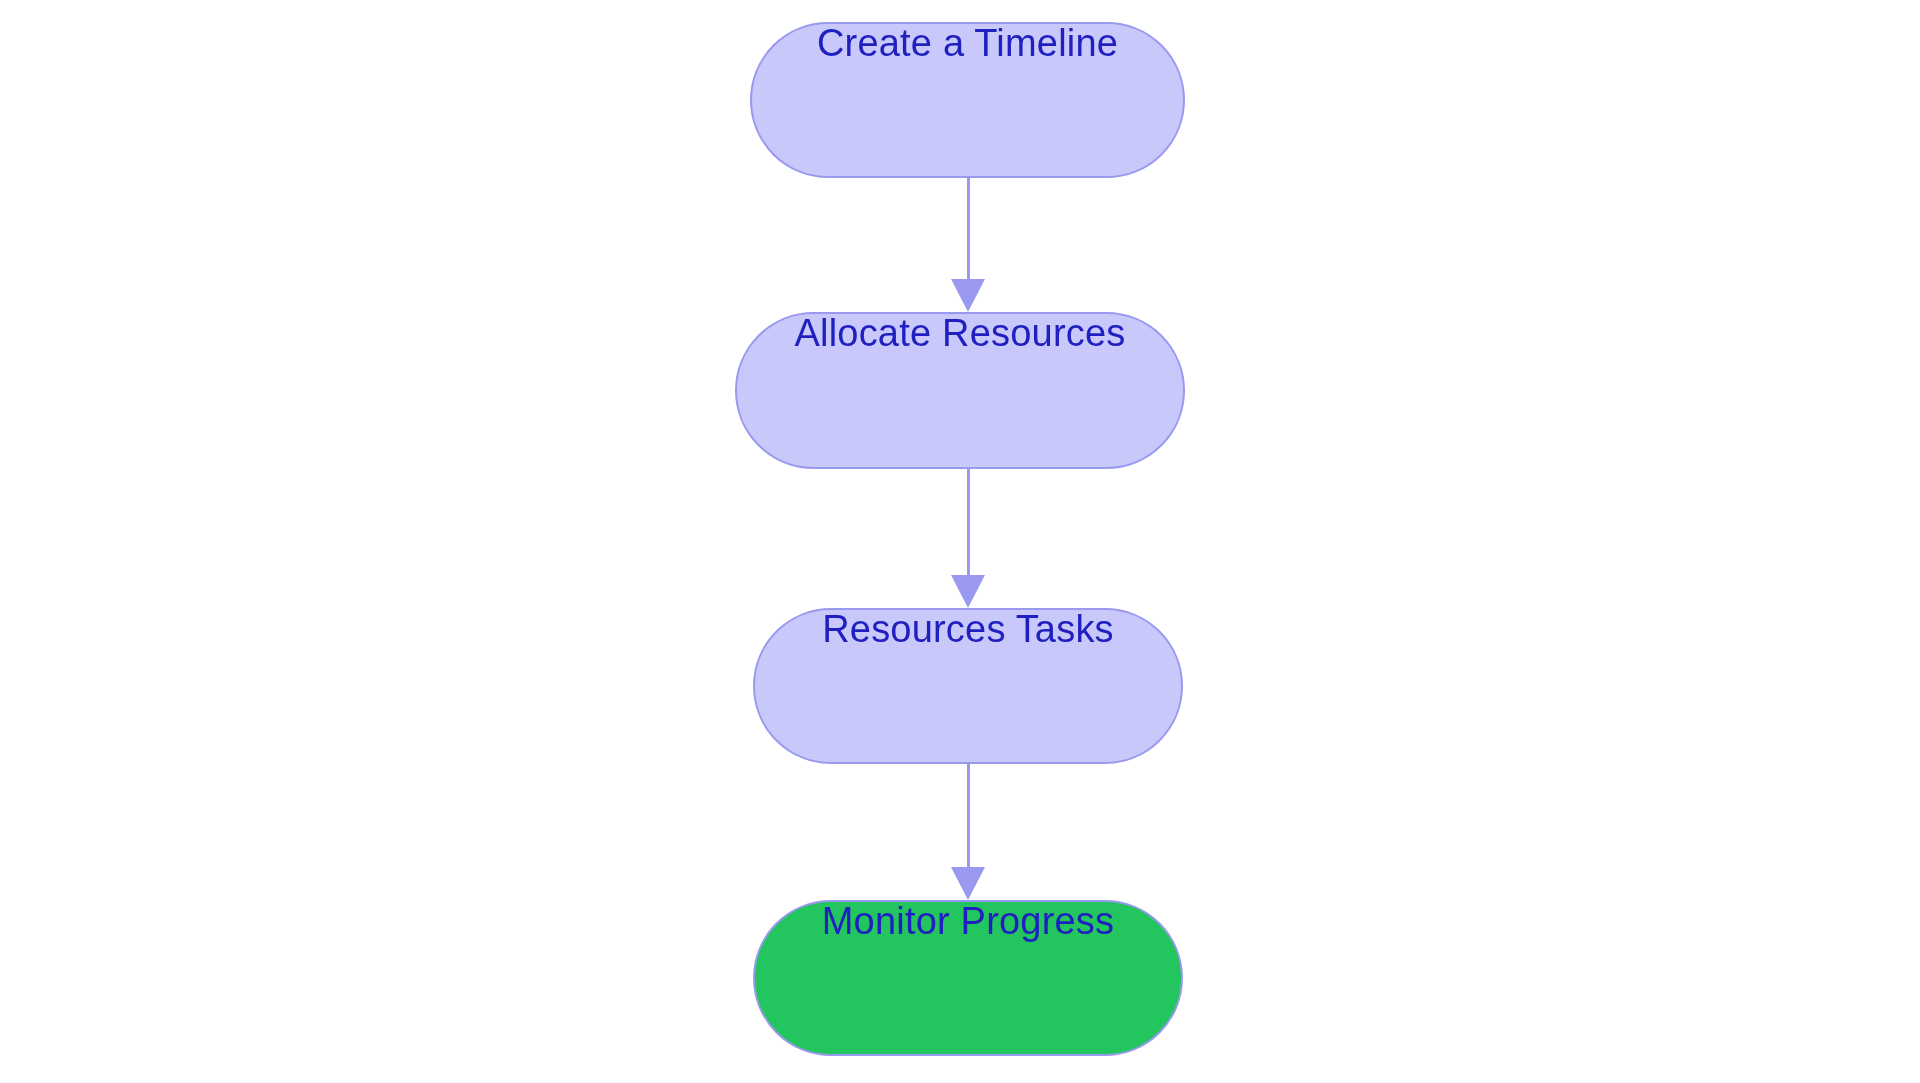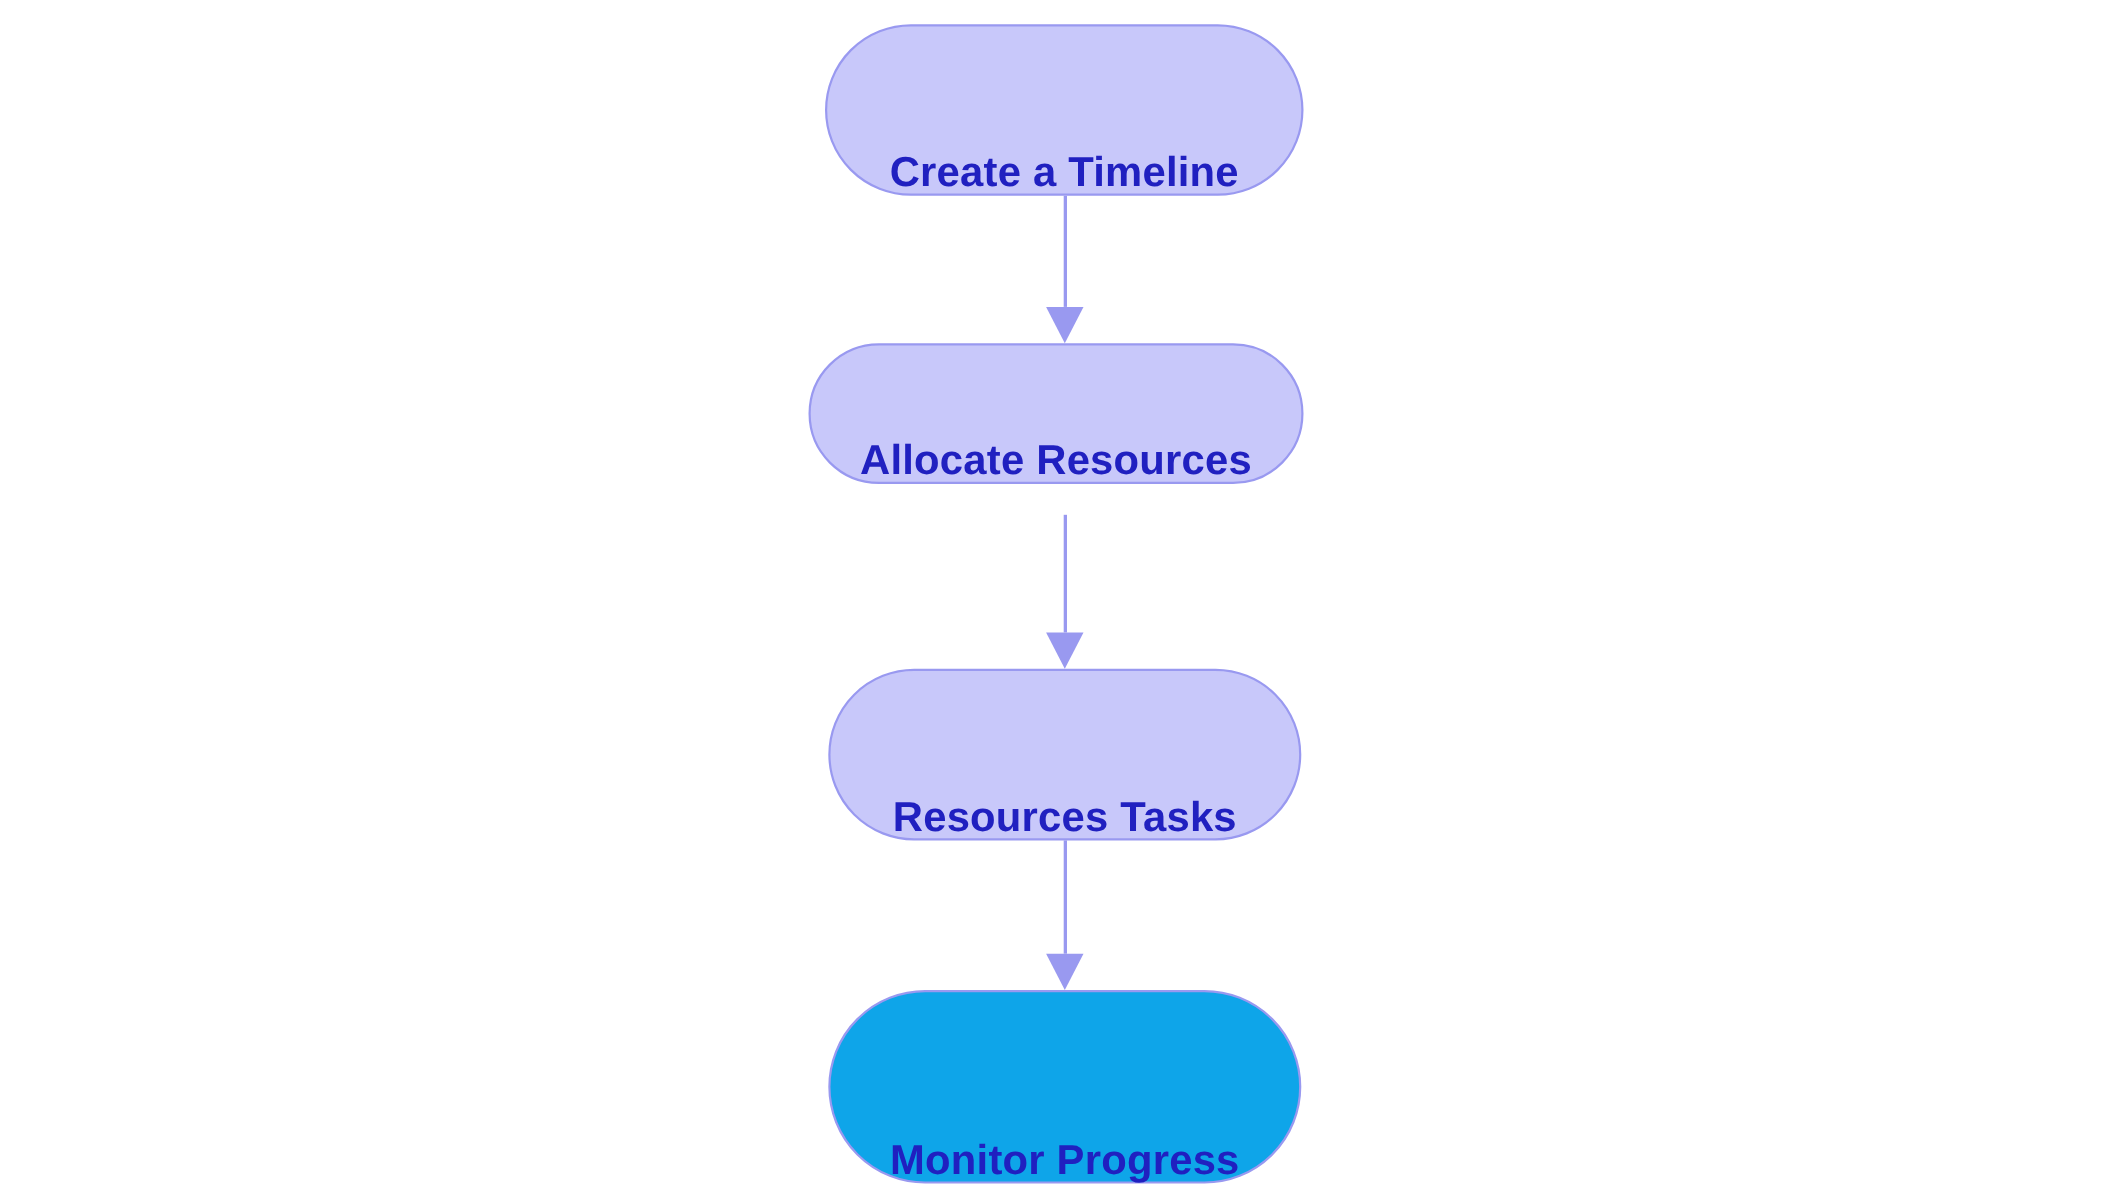--- a/index.html
+++ b/index.html
@@ -19,28 +19,28 @@
     position: relative;
     width: 1920px;
     height: 1083px;
     background: #ffffff;
   }
 
   .flow-node {
     position: absolute;
     box-sizing: border-box;
     display: flex;
-    align-items: flex-end;
+    align-items: flex-start;
     justify-content: center;
     background: #c8c8fa;
     border: 2px solid #9999f0;
     border-radius: 9999px;
     color: #2020c0;
     font-size: 38px;
-    font-weight: 700;
+    font-weight: 400;
     letter-spacing: 0.2px;
     line-height: 1;
     white-space: nowrap;
     user-select: none;
   }
 
   .flow-node-label {
     color: #2020c0;
     font-size: 38px;
     font-family: "Liberation Sans", sans-serif;
@@ -71,29 +71,29 @@
 </style>
 </head>
 <body style="background: rgb(255, 255, 255);">
 
 <div id="flowchart-canvas" style="background: rgb(255, 255, 255);">
 
   <div class="flow-node" id="node-0" style="left: 750px; top: 22px; width: 435px; height: 156px; background: rgb(200, 200, 250); border-color: rgb(153, 153, 240); color: rgb(32, 32, 192);">
     <span class="flow-node-label">Create a Timeline</span>
   </div>
 
-  <div class="flow-node" id="node-1" style="left: 735px; top: 312px; width: 450px; height: 128px; background: rgb(200, 200, 250); border-color: rgb(153, 153, 240); color: rgb(32, 32, 192);">
+  <div class="flow-node" id="node-1" style="left: 735px; top: 312px; width: 450px; height: 157px; background: rgb(200, 200, 250); border-color: rgb(153, 153, 240); color: rgb(32, 32, 192);">
     <span class="flow-node-label">Allocate Resources</span>
   </div>
 
   <div class="flow-node" id="node-2" style="left: 753px; top: 608px; width: 430px; height: 156px; background: rgb(200, 200, 250); border-color: rgb(153, 153, 240); color: rgb(32, 32, 192);">
     <span class="flow-node-label">Resources Tasks</span>
   </div>
 
-  <div class="flow-node" id="node-3" style="left: 753px; top: 900px; width: 430px; height: 176px; background: #0ea5e9; border-color: rgb(153, 153, 240); color: rgb(32, 32, 192);">
+  <div class="flow-node" id="node-3" style="left: 753px; top: 900px; width: 430px; height: 156px; background: #22c55e; border-color: rgb(153, 153, 240); color: rgb(32, 32, 192);">
     <span class="flow-node-label">Monitor Progress</span>
   </div>
 
   <div class="flow-edge" id="edge-0" style="left: 951px; top: 178px; width: 34px; height: 134px;">
     <div class="edge-line" style="left: 15.5px; height: 101px; background: rgb(153, 153, 240);"></div>
     <div class="edge-head" style="left: 0px; top: 101px; border-top-color: rgb(153, 153, 240);"></div>
   </div>
 
   <div class="flow-edge" id="edge-1" style="left: 951px; top: 468px; width: 34px; height: 140px;">
     <div class="edge-line" style="left: 15.5px; height: 107px; background: rgb(153, 153, 240);"></div>

